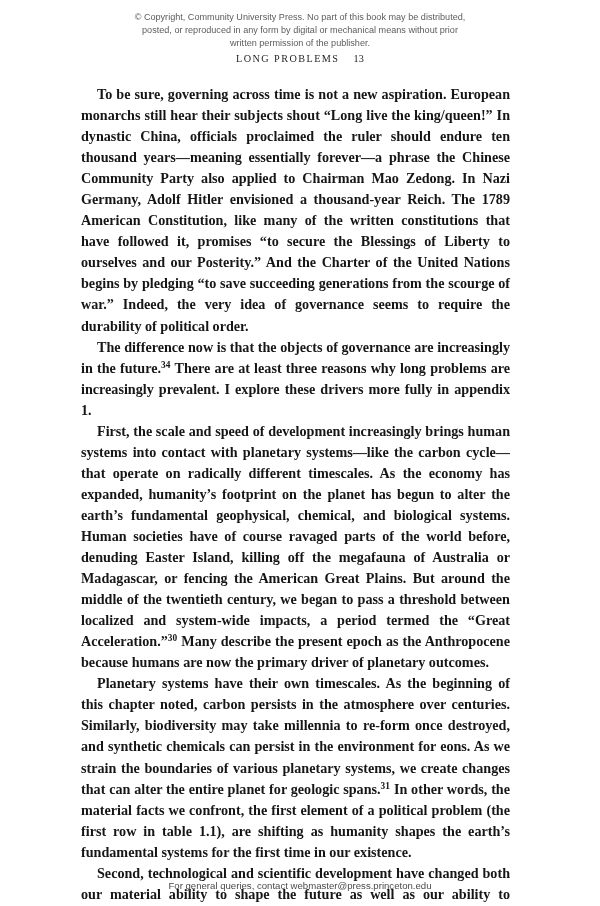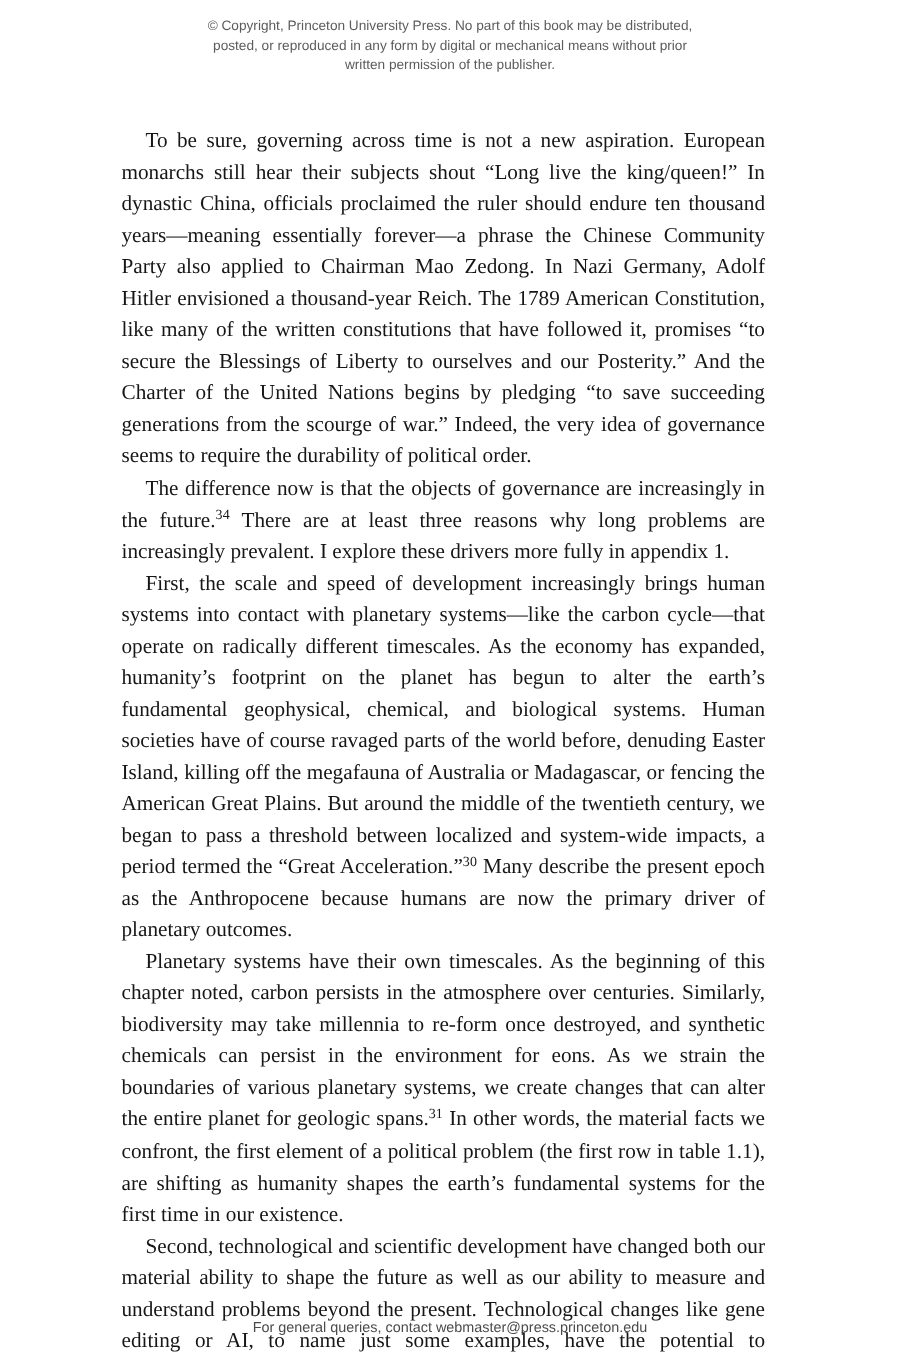--- a/index.html
+++ b/index.html
@@ -61,20 +61,21 @@
     font-size: 14.15px;
     line-height: 21.05px;
     text-align: justify;
     text-justify: inter-word;
     hyphens: none;
     color: #161616;
   }
   .body-col p {
     margin: 0;
     text-indent: 16px;
+    font-weight: bold;
   }
 
   sup.fn {
     font-size: 0.66em;
     line-height: 0;
     vertical-align: 0.52em;
     letter-spacing: 0.1px;
   }
 
   
@@ -87,22 +88,25 @@
     font-family: "Liberation Sans", "DejaVu Sans", sans-serif;
     font-size: 9.6px;
     color: #4a4a4a;
   }
 </style>
 </head>
 <body>
 
 <div class="page">
 
-  <div class="copyright">© Copyright, Princeton University Press. No part of this book may be distributed, posted, or reproduced in any form by digital or mechanical means without prior written permission of the publisher.</div>
+  <div class="copyright">© Copyright, Community University Press. No part of this book may be distributed, posted, or reproduced in any form by digital or mechanical means without prior written permission of the publisher.</div>
 
+  <div class="running-head">
+    <span class="rh-title">LONG PROBLEMS</span><span class="rh-folio">13</span>
+  </div>
 
   <div class="body-col" id="body-col">
       <p>To be sure, governing across time is not a new aspiration. European monarchs still hear their subjects shout “Long live the king/queen!” In dynastic China, officials proclaimed the ruler should endure ten thousand years—meaning essentially forever—a phrase the Chinese Community Party also applied to Chairman Mao Zedong. In Nazi Germany, Adolf Hitler envisioned a thousand-year Reich. The 1789 American Constitution, like many of the written constitutions that have followed it, promises “to secure the Blessings of Liberty to ourselves and our Posterity.” And the Charter of the United Nations begins by pledging “to save succeeding generations from the scourge of war.” Indeed, the very idea of governance seems to require the durability of political order.</p>
       <p>The difference now is that the objects of governance are increasingly in the future.<sup class="fn">34</sup> There are at least three reasons why long problems are increasingly prevalent. I explore these drivers more fully in appendix 1.</p>
       <p>First, the scale and speed of development increasingly brings human systems into contact with planetary systems—like the carbon cycle—that operate on radically different timescales. As the economy has expanded, humanity’s footprint on the planet has begun to alter the earth’s fundamental geophysical, chemical, and biological systems. Human societies have of course ravaged parts of the world before, denuding Easter Island, killing off the megafauna of Australia or Madagascar, or fencing the American Great Plains. But around the middle of the twentieth century, we began to pass a threshold between localized and system-wide impacts, a period termed the “Great Acceleration.”<sup class="fn">30</sup> Many describe the present epoch as the Anthropocene because humans are now the primary driver of planetary outcomes.</p>
       <p>Planetary systems have their own timescales. As the beginning of this chapter noted, carbon persists in the atmosphere over centuries. Similarly, biodiversity may take millennia to re-form once destroyed, and synthetic chemicals can persist in the environment for eons. As we strain the boundaries of various planetary systems, we create changes that can alter the entire planet for geologic spans.<sup class="fn">31</sup> In other words, the material facts we confront, the first element of a political problem (the first row in table 1.1), are shifting as humanity shapes the earth’s fundamental systems for the first time in our existence.</p>
       <p>Second, technological and scientific development have changed both our material ability to shape the future as well as our ability to measure and understand problems beyond the present. Technological changes like gene editing or AI, to name just some examples, have the potential to fundamentally alter human society. Once created and deployed, their effects may not be reversable.</p>
     </div>
 
   <div class="footer-note">For general queries, contact webmaster@press.princeton.edu</div>

